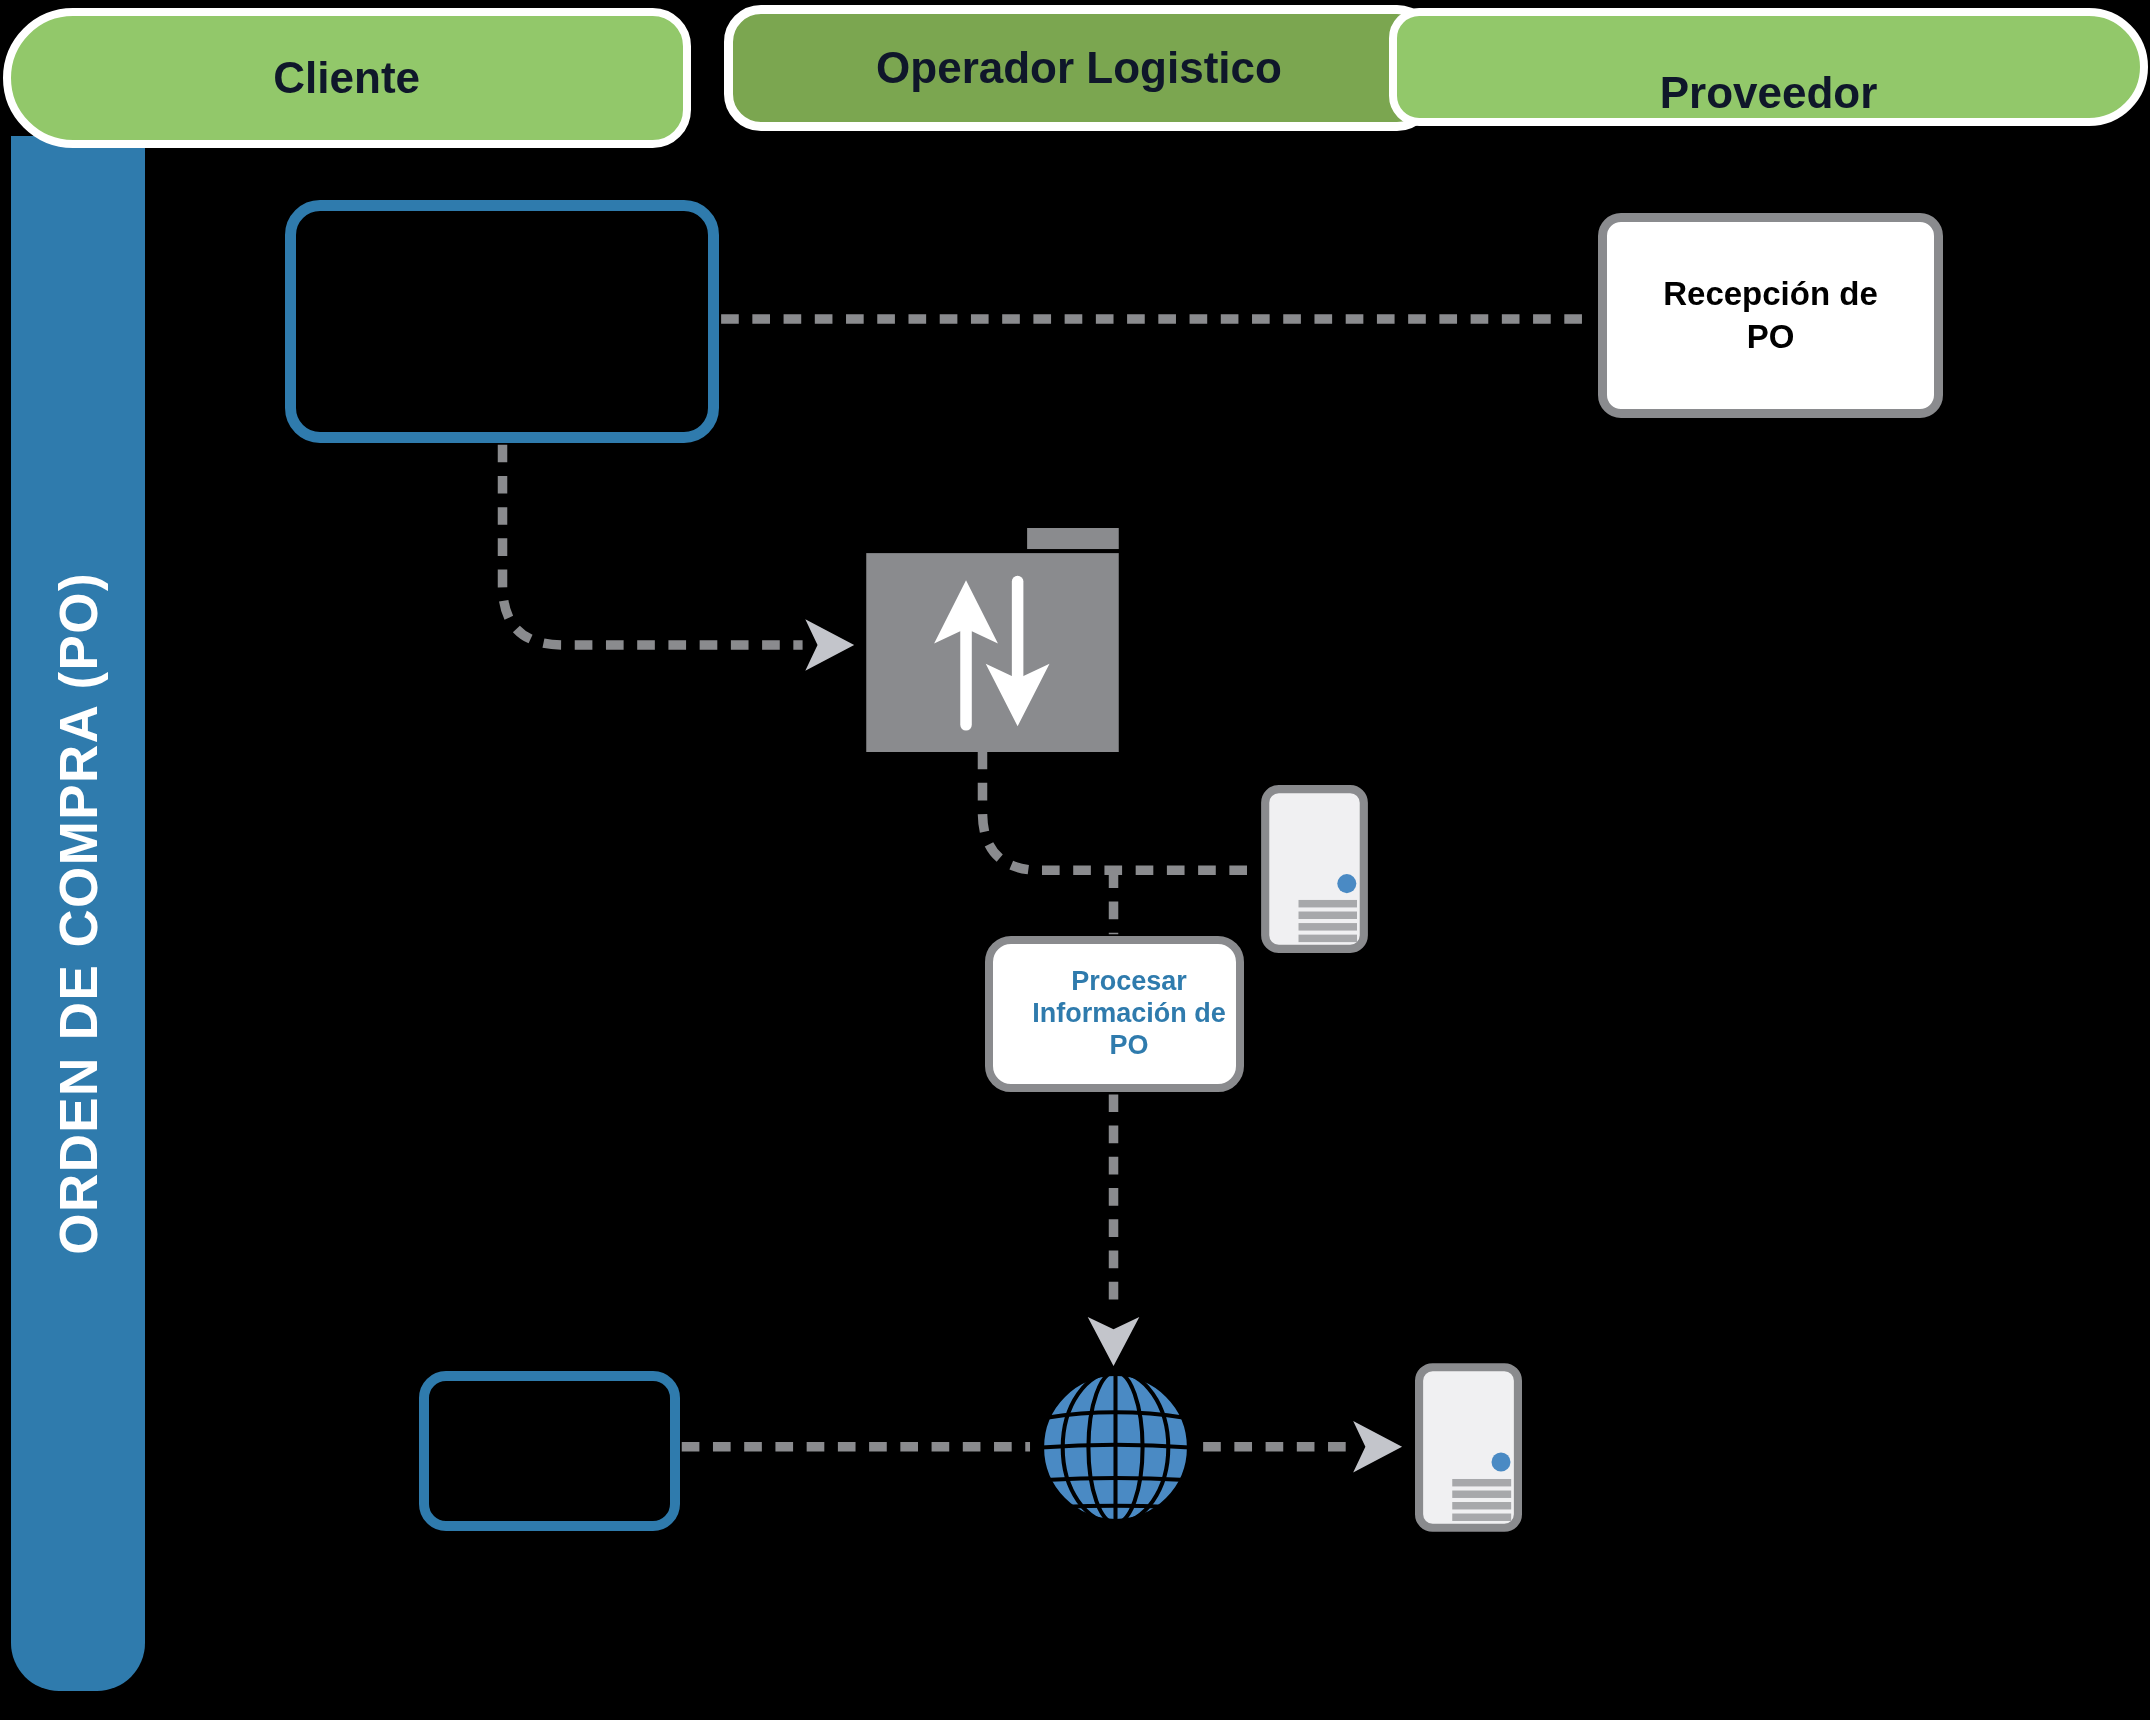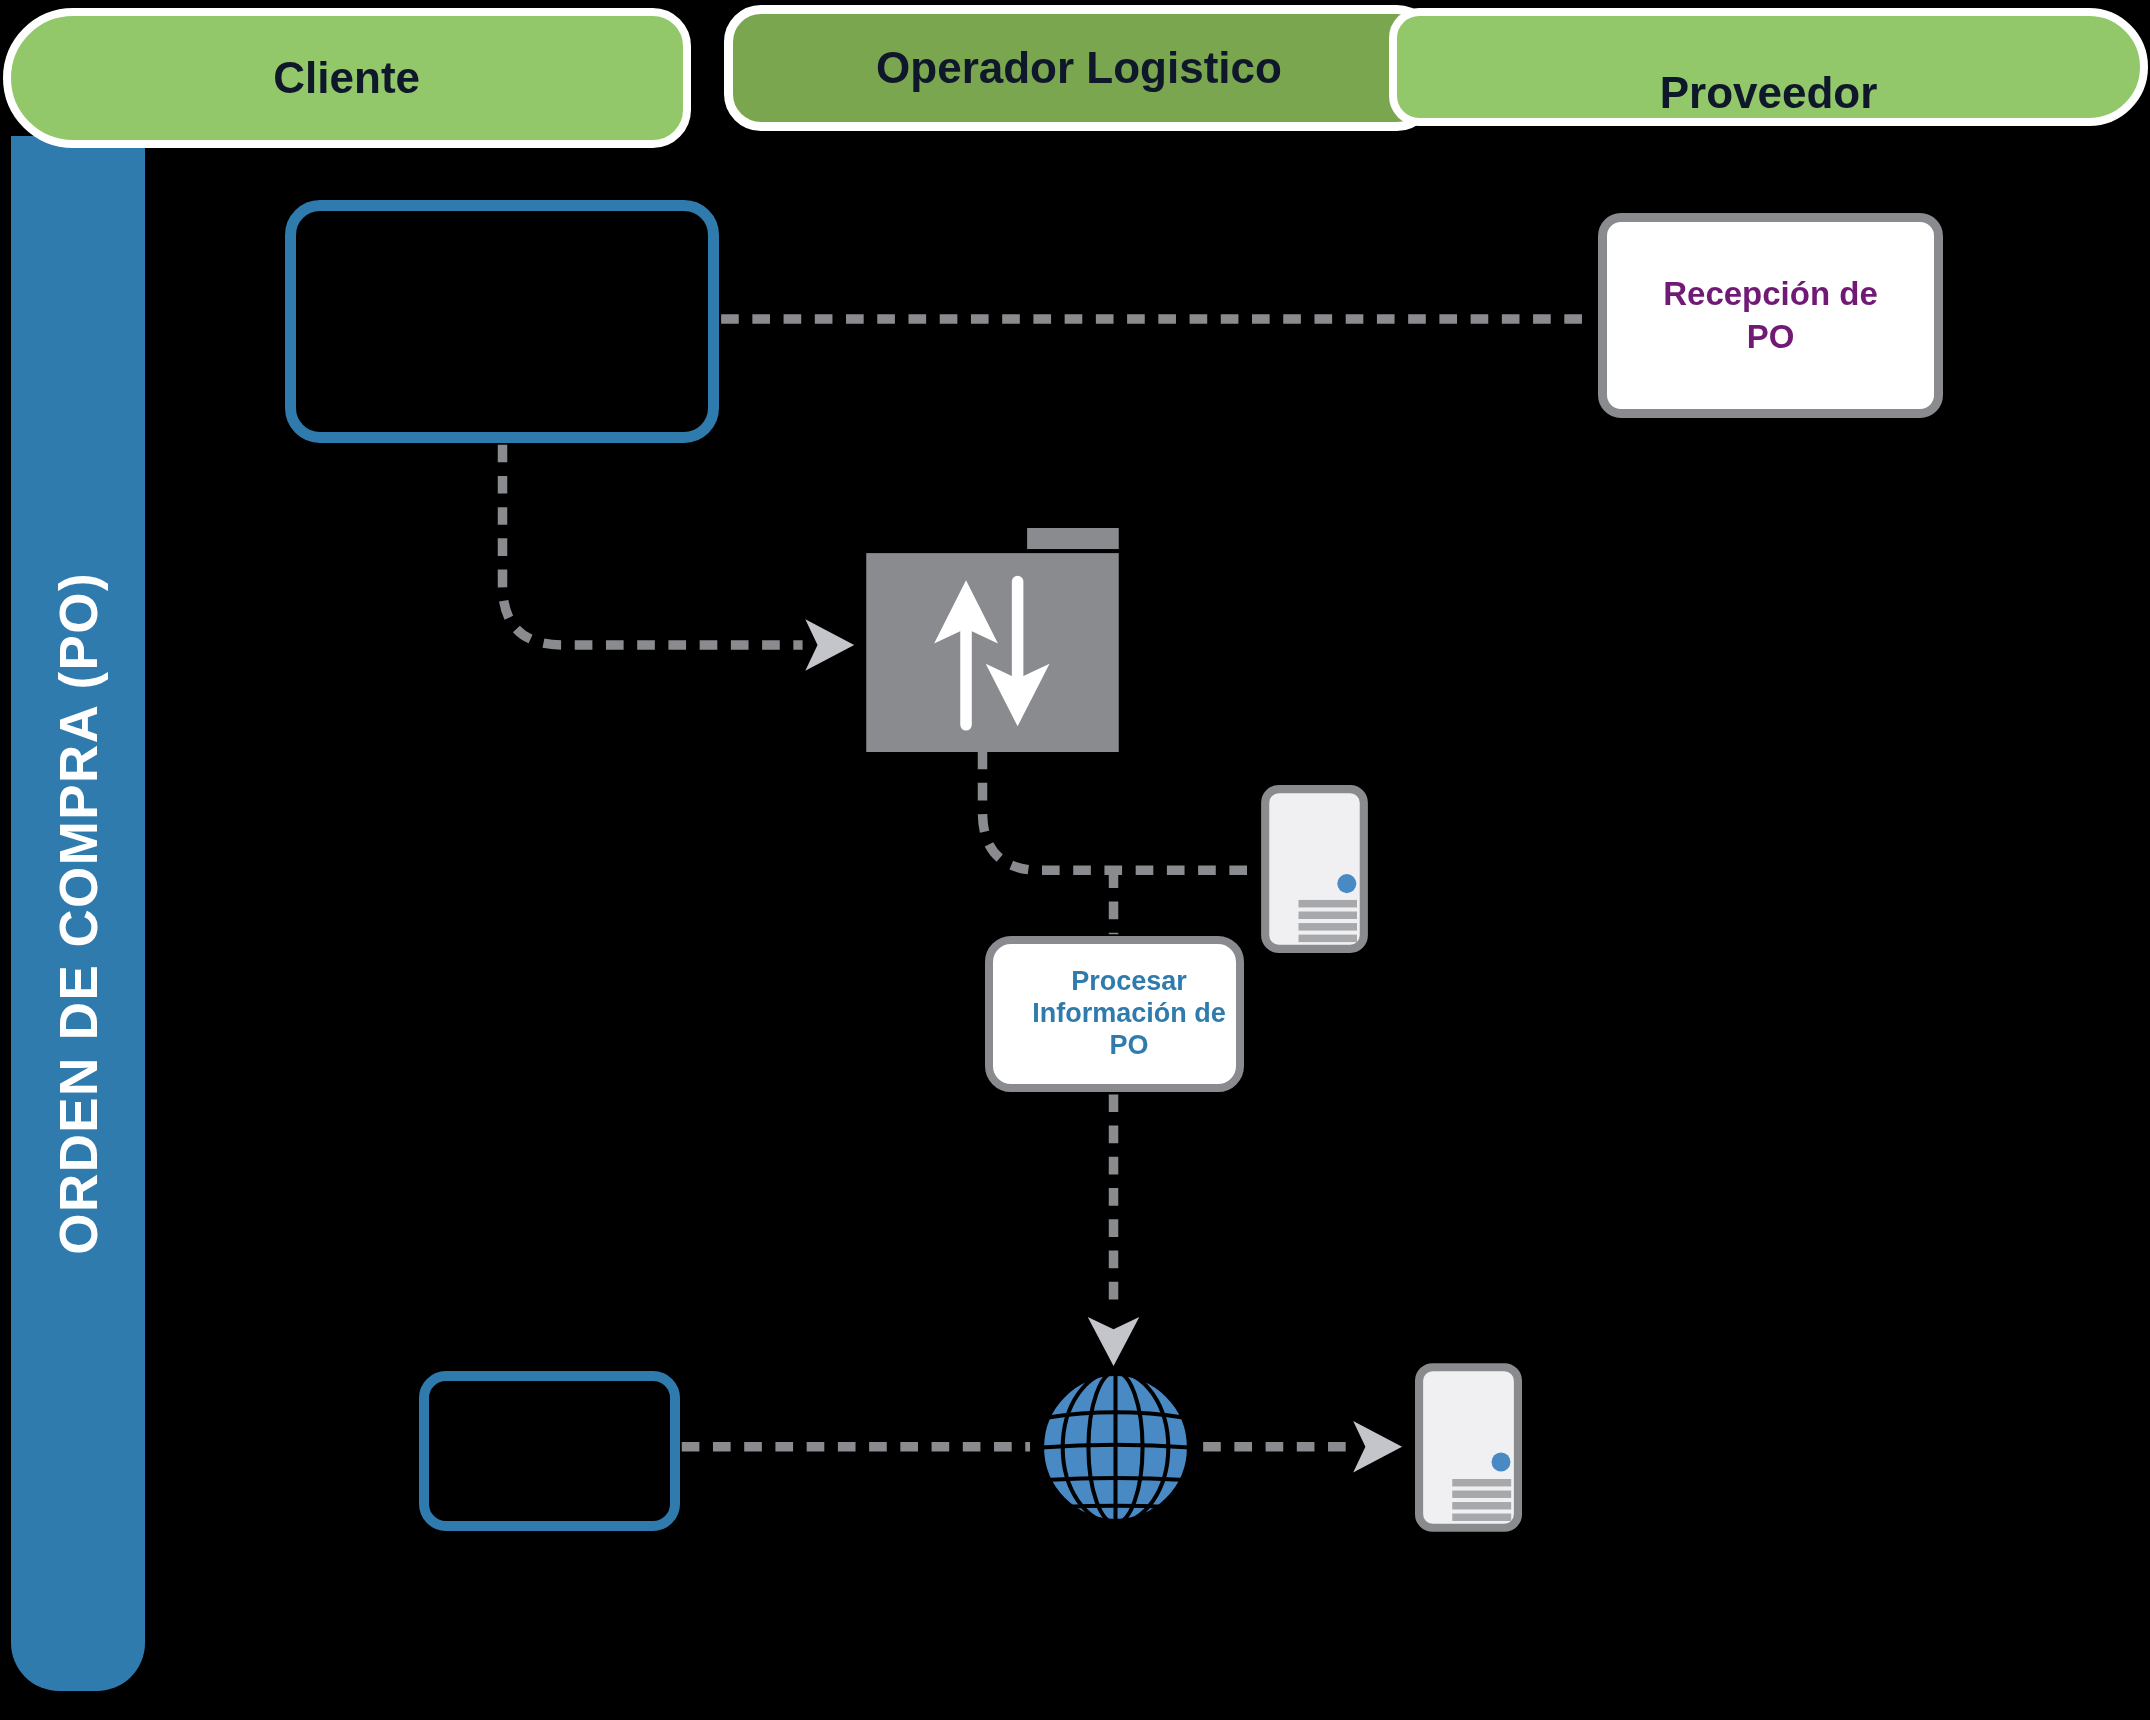--- a/index.html
+++ b/index.html
@@ -28,21 +28,21 @@
         color:#fff;font-weight:bold;font-size:53px;letter-spacing:1.4px;white-space:nowrap;}
 
   
   .node{position:absolute;box-sizing:border-box;z-index:6;
         display:flex;flex-direction:column;align-items:center;justify-content:center;
         text-align:center;}
   .node-blue-empty{border:11.5px solid #2F7BAD;border-radius:35px;background:transparent;}
   .node-white{background:#ffffff;border:9.5px solid #8A8B8E;}
   #node-po-cliente{left:285px;top:200px;width:434px;height:243px;}
   #node-recepcion{left:1598px;top:213px;width:345px;height:205px;border-radius:23px;
-        color:#701a75;font-weight:bold;font-size:33px;line-height:1.28;}
+        color:#000000;font-weight:bold;font-size:33px;line-height:1.28;}
   #node-procesar{left:985px;top:936px;width:259px;height:156px;border-radius:26px;
         border-width:8.8px;color:#2F7BAD;font-weight:bold;font-size:27px;line-height:1.18;padding-left:29px;}
   #node-confirm-cliente{left:419px;top:1371px;width:261px;height:160px;
         border-width:10.2px;border-radius:27px;}
 
   
   .icon-abs{position:absolute;z-index:6;}
   #connector-layer{left:0;top:0;z-index:2;}
 </style>
 </head>

